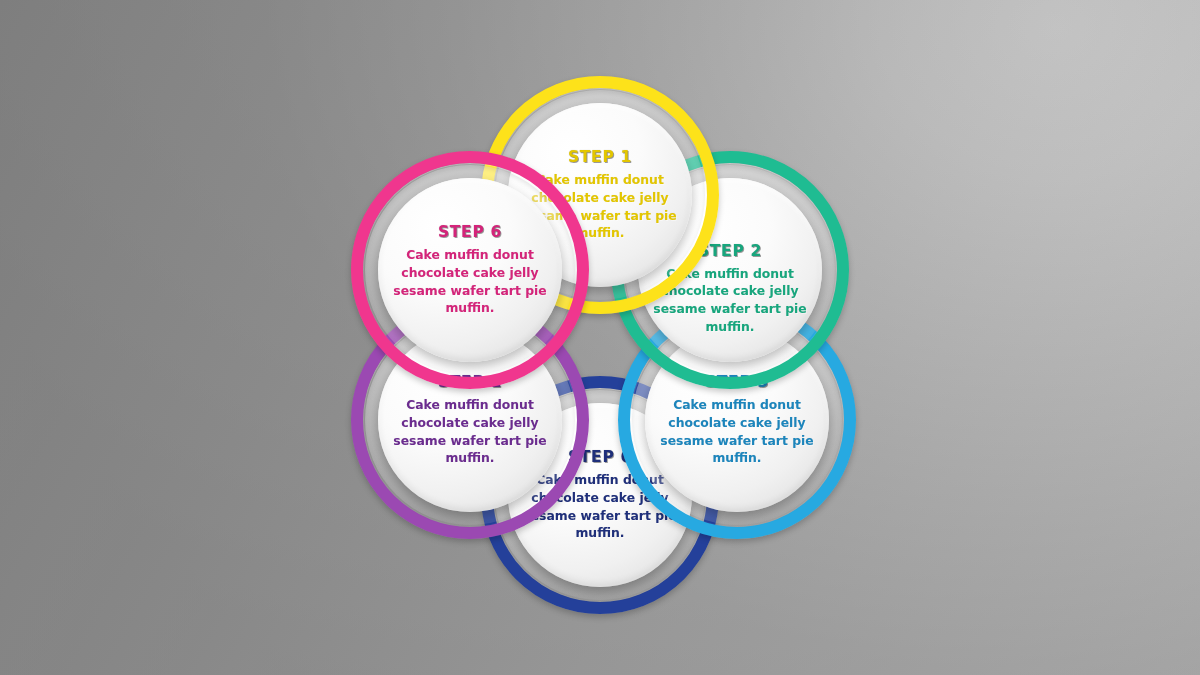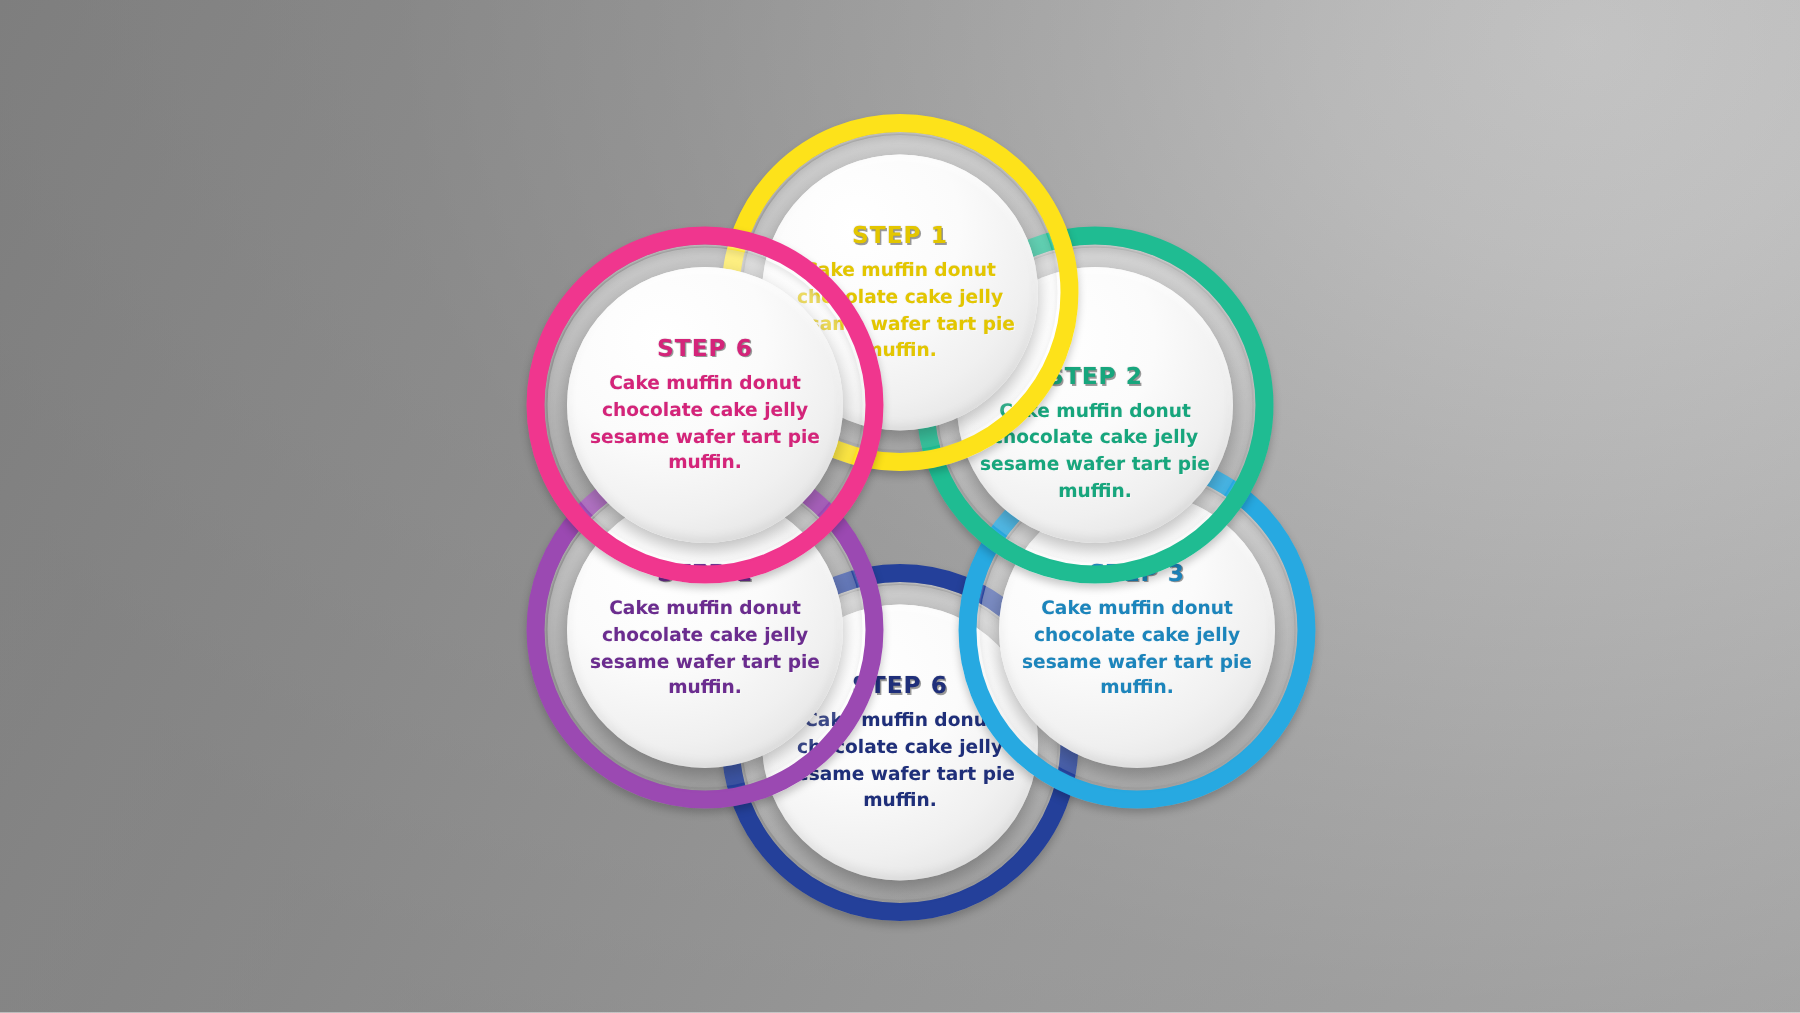--- a/index.html
+++ b/index.html
@@ -94,21 +94,21 @@
     font-weight: bold;
     text-shadow:
       0.7px 0.7px 0 rgba(255,255,255,0.55),
       0 0 1px rgba(0,0,0,0.14);
     max-width: 158px;
   }
 
   
   #node-1 { left: 481px; top:  76px; }
   #node-2 { left: 611px; top: 151px; }
-  #node-3 { left: 639px; top: 301px; }
+  #node-3 { left: 618px; top: 301px; }
   #node-4 { left: 481px; top: 376px; }
   #node-5 { left: 351px; top: 301px; }
   #node-6 { left: 351px; top: 151px; }
 
   
   #node-6 { z-index: 6; }
   #node-1 { z-index: 5; }
   #node-2 { z-index: 4; }
   #node-5 { z-index: 3; }
   #node-3 { z-index: 2; }

